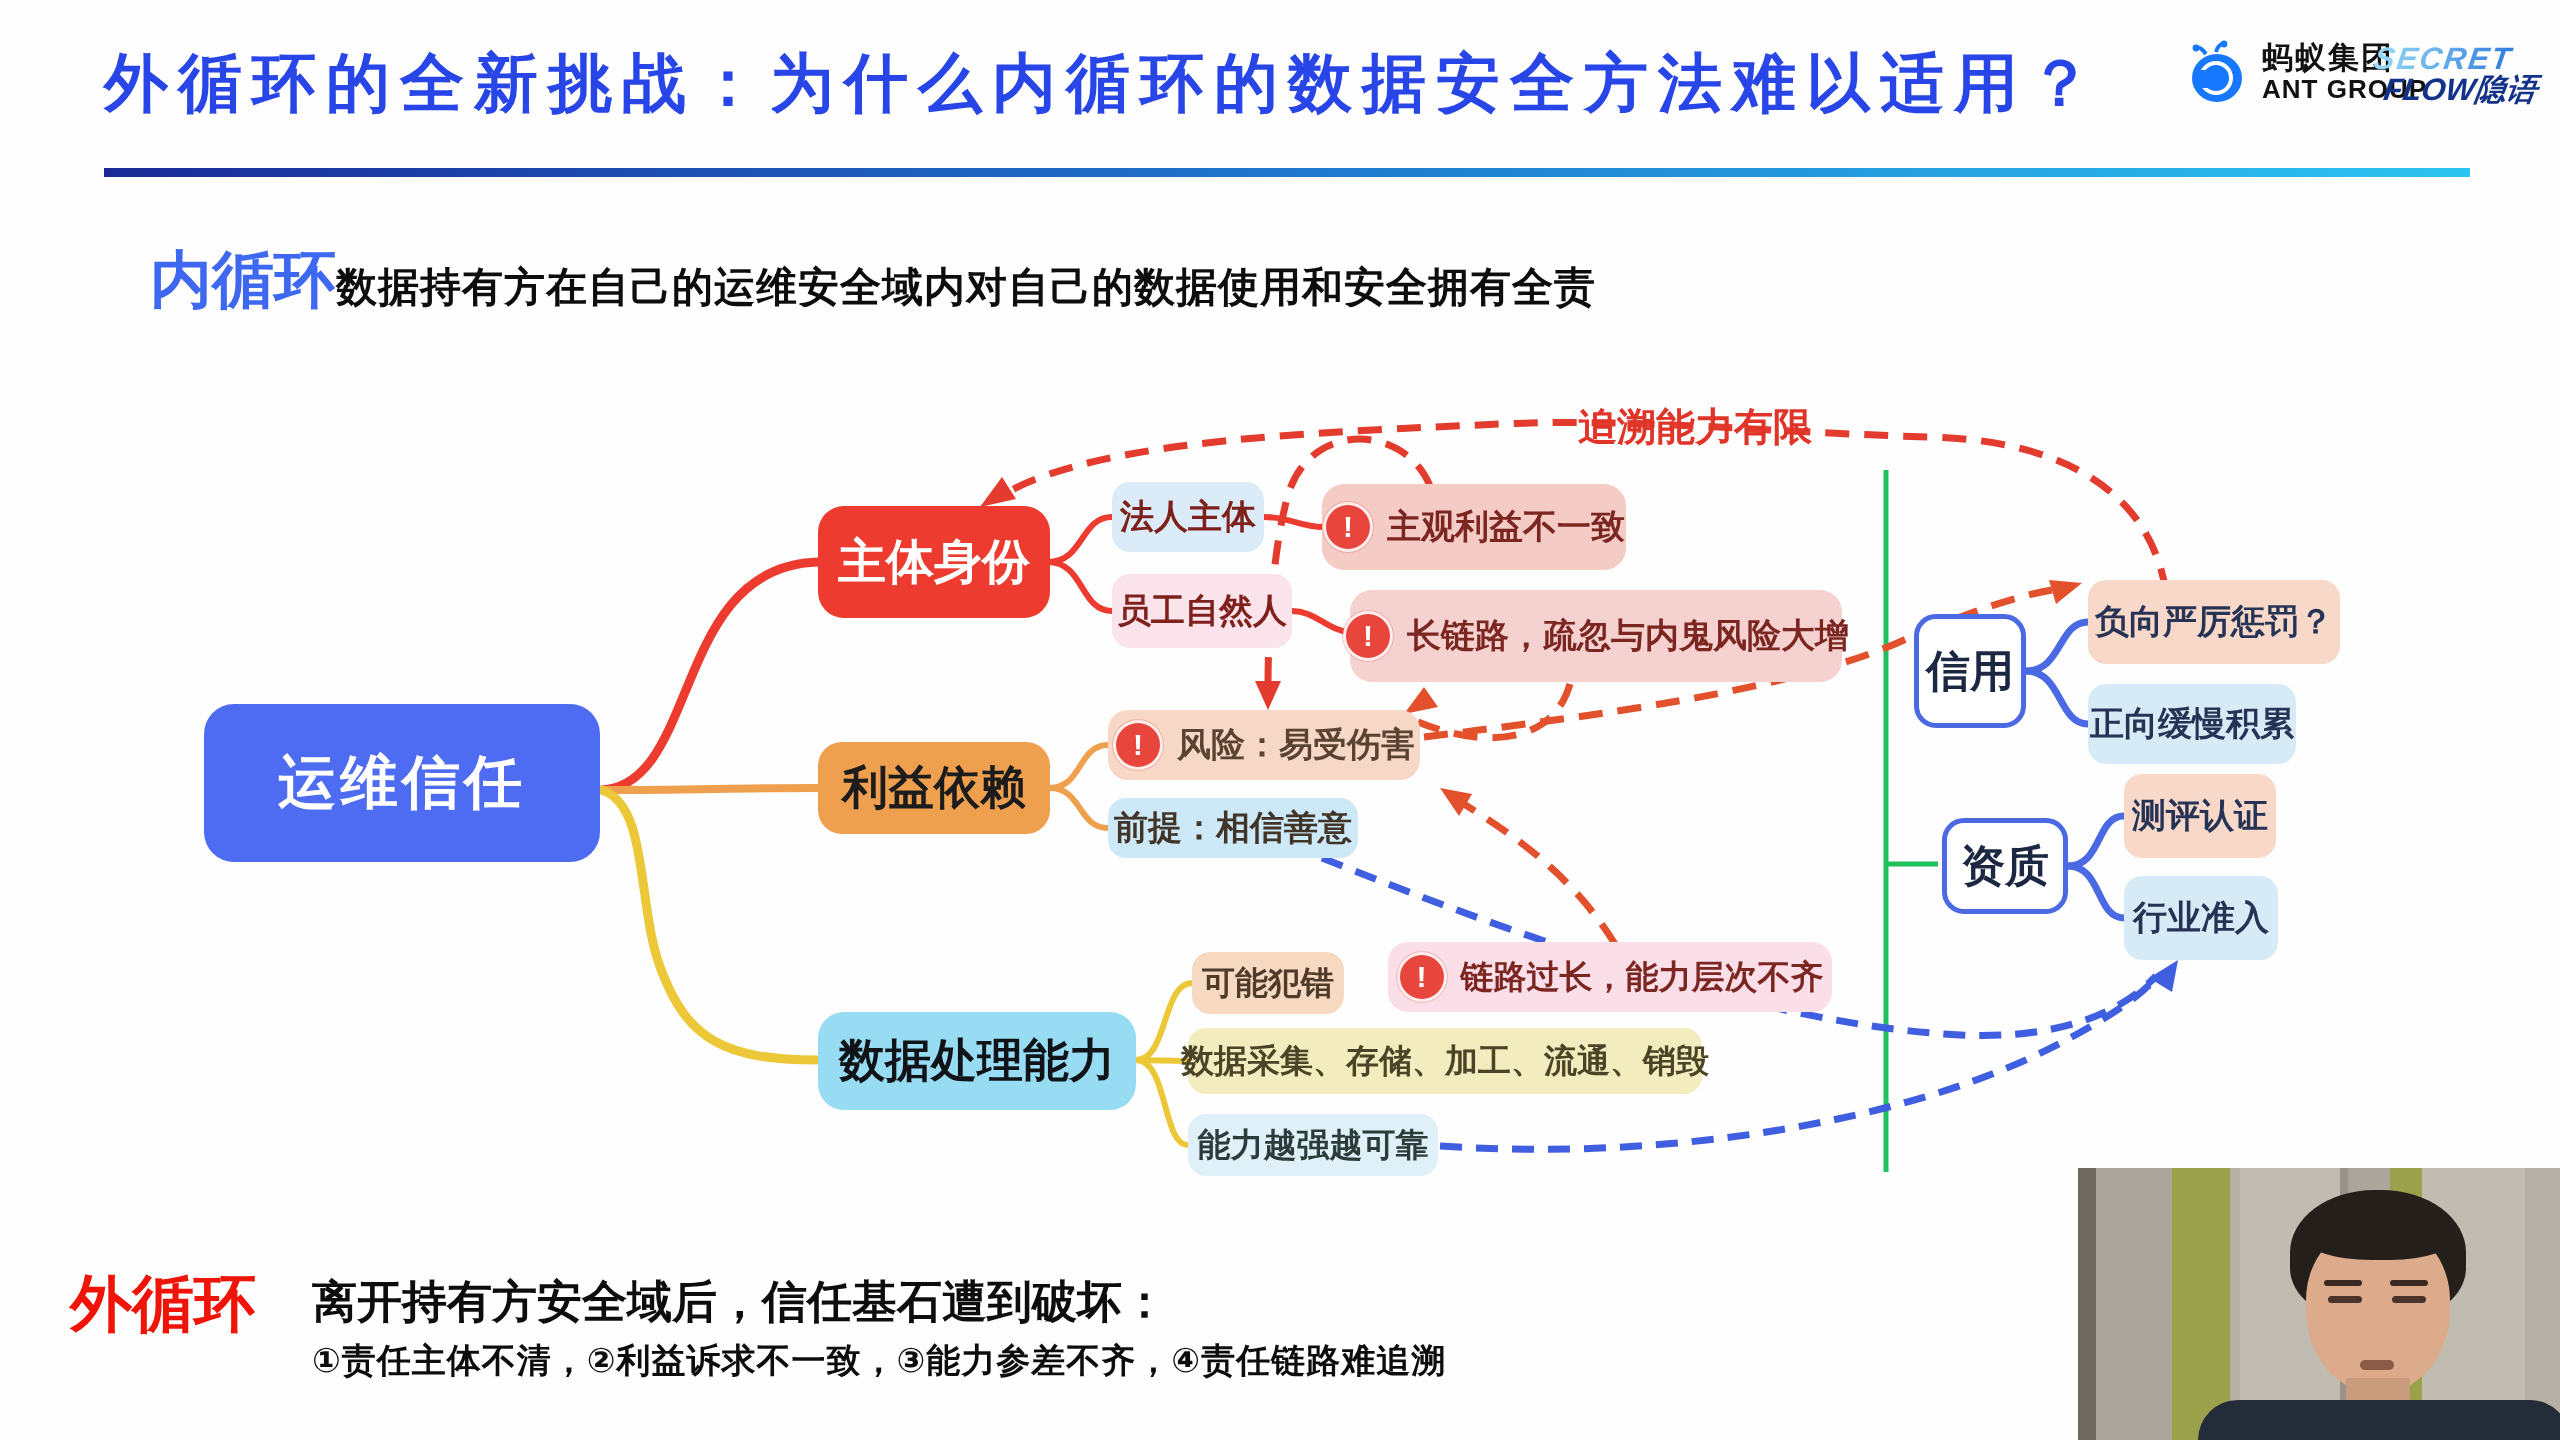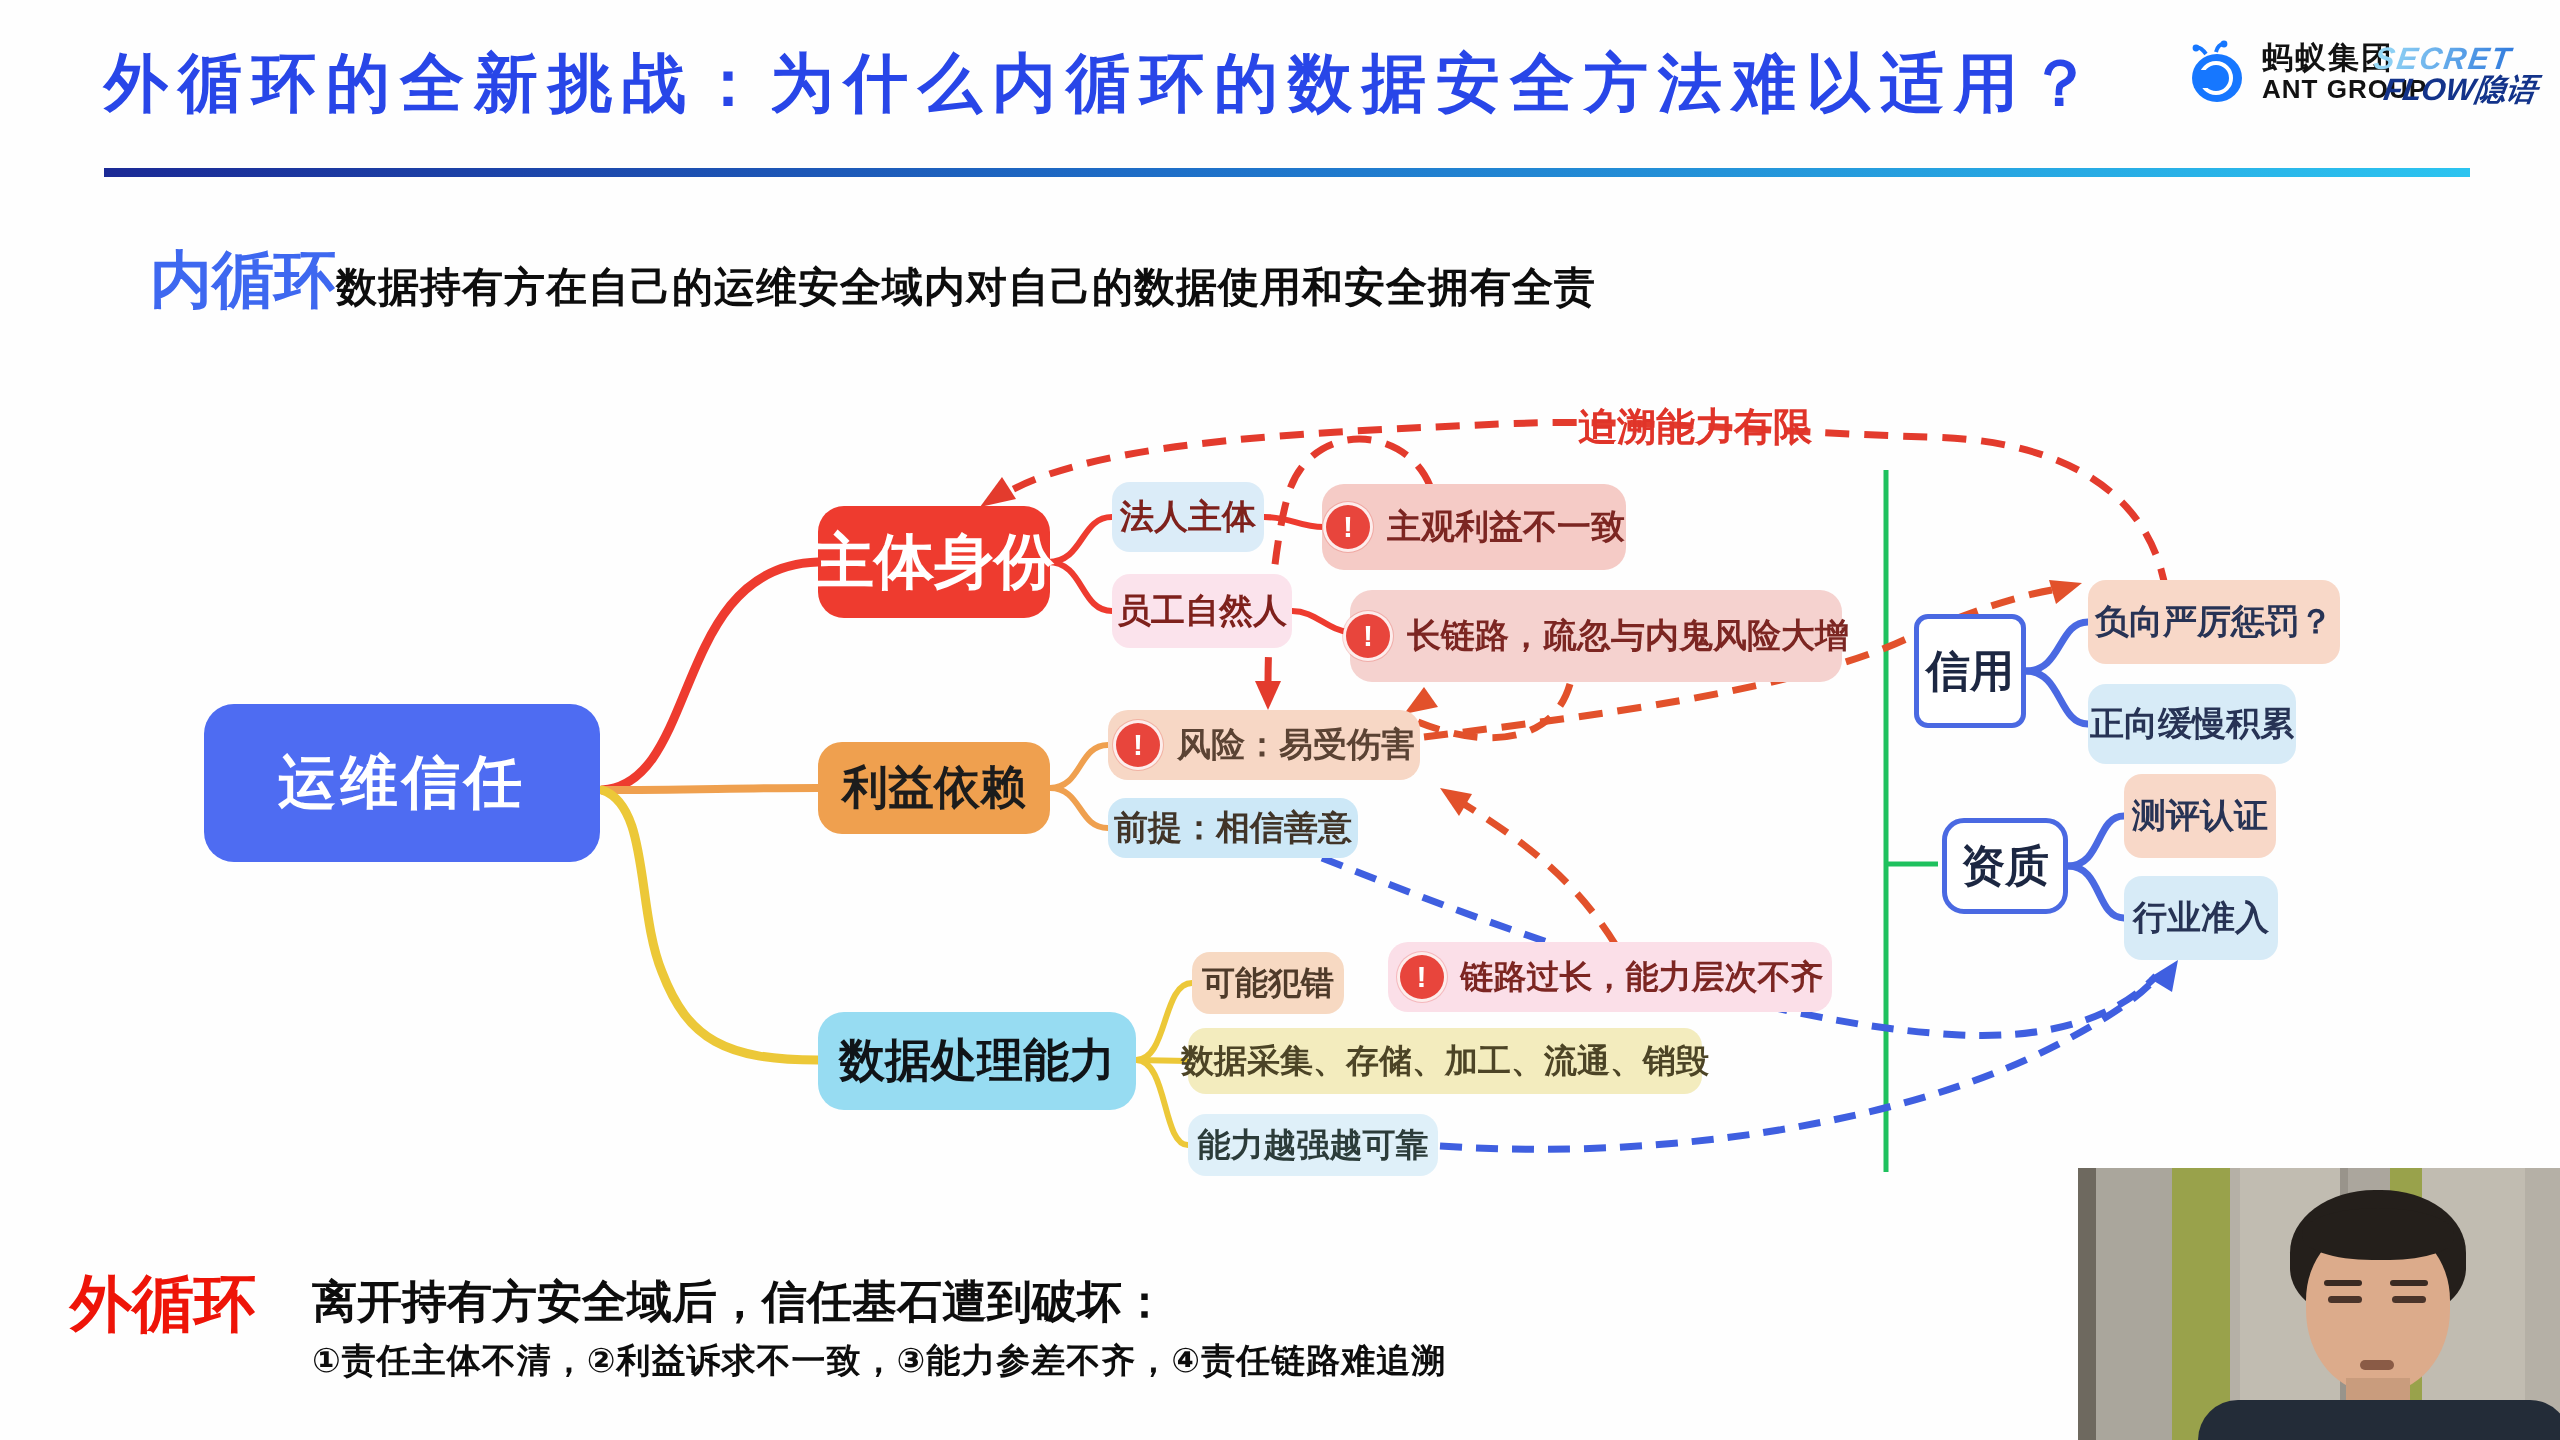--- a/index.html
+++ b/index.html
@@ -35,37 +35,37 @@
   .leaf{border-radius:18px;font-weight:700;}
   .warn-icon{
     display:inline-flex;align-items:center;justify-content:center;
     width:44px;height:44px;border-radius:50%;background:var(--warning-icon-red);
     color:#fff;font-weight:900;font-size:30px;margin-right:14px;flex:0 0 auto;
     border:3px solid rgba(255,255,255,.9);box-shadow:0 0 0 1px rgba(226,69,60,.25);
   }
   #node-root{left:204px;top:704px;width:396px;height:158px;background:var(--root-blue);
     border-radius:30px;color:#fff;font-size:58px;font-weight:900;letter-spacing:4px;}
   #node-identity{left:818px;top:506px;width:232px;height:112px;background:var(--identity-red);
-    border-radius:26px;color:#fff;font-size:60px;font-weight:900;}
+    border-radius:26px;color:#fff;font-size:48px;font-weight:900;}
   #node-interest{left:818px;top:742px;width:232px;height:92px;background:var(--interest-orange);
     border-radius:24px;color:#1c1c1c;font-size:46px;font-weight:900;}
   #node-capability{left:818px;top:1012px;width:318px;height:98px;background:var(--capability-cyan);
     border-radius:26px;color:#101418;font-size:46px;font-weight:900;}
   #node-legal{left:1112px;top:482px;width:152px;height:70px;background:#dbecf8;color:#7e211c;font-size:34px;}
   #node-employee{left:1112px;top:574px;width:180px;height:74px;background:#fbe3ec;color:#7e211c;font-size:34px;}
   #node-subjective{left:1322px;top:484px;width:304px;height:86px;background:#f5cbc6;color:#7c2622;font-size:34px;border-radius:22px;}
   #node-longchain{left:1350px;top:590px;width:492px;height:92px;background:#f5d2cf;color:#7c2622;font-size:34px;border-radius:22px;}
   #node-risk{left:1108px;top:710px;width:312px;height:70px;background:#f7d7c5;color:#5b4334;font-size:34px;border-radius:20px;}
   #node-premise{left:1108px;top:798px;width:250px;height:60px;background:#cde8f7;color:#413428;font-size:34px;}
   #node-mayerr{left:1192px;top:952px;width:152px;height:62px;background:#f7d9c2;color:#4f3b2a;font-size:33px;}
   #node-chainlong{left:1388px;top:942px;width:444px;height:70px;background:#fbdfe8;color:#7c2622;font-size:33px;border-radius:20px;}
   #node-lifecycle{left:1188px;top:1028px;width:514px;height:66px;background:#f3ecbe;color:#4c4426;font-size:33px;}
   #node-stronger{left:1188px;top:1114px;width:250px;height:62px;background:#dff0f9;color:#2c3c3a;font-size:33px;}
   #node-credit{left:1914px;top:614px;width:112px;height:114px;background:#fff;border:5px solid var(--connector-blue);
-    border-radius:14px;color:#1c2742;font-size:44px;font-weight:900;}
+    border-radius:22px;color:#1c2742;font-size:44px;font-weight:900;}
   #node-qualification{left:1942px;top:818px;width:126px;height:96px;background:#fff;border:5px solid var(--connector-blue);
     border-radius:22px;color:#1c2742;font-size:44px;font-weight:900;}
   #node-negative{left:2088px;top:580px;width:252px;height:84px;background:#f8d8c8;color:#273355;font-size:34px;}
   #node-positive{left:2088px;top:684px;width:208px;height:80px;background:#d7ebf7;color:#273355;font-size:34px;}
   #node-cert{left:2124px;top:774px;width:152px;height:84px;background:#f8d8c8;color:#273355;font-size:34px;}
   #node-access{left:2124px;top:876px;width:154px;height:84px;background:#d7ebf7;color:#273355;font-size:34px;}
   #annotation{position:absolute;left:1578px;top:400px;font-size:39px;font-weight:700;
     color:var(--annotation-red);white-space:nowrap;}
   
   #outer-loop-label{position:absolute;left:70px;top:1262px;font-size:62px;font-weight:900;color:var(--outer-label-red);}

